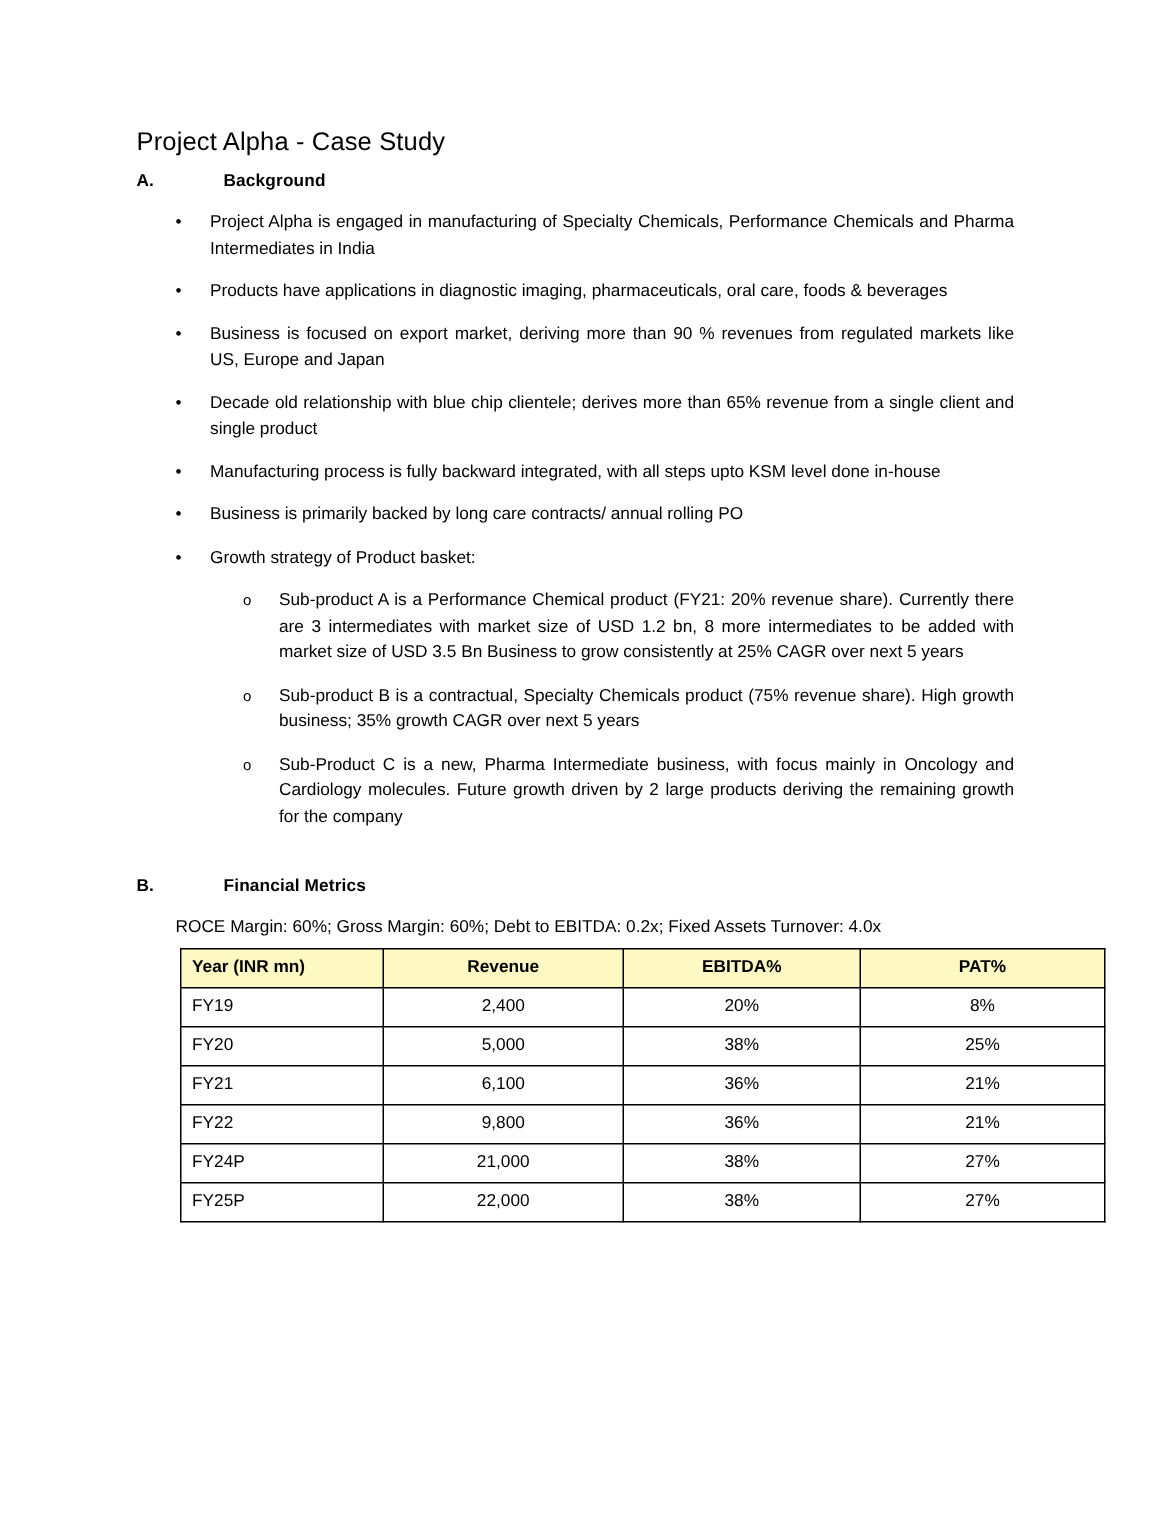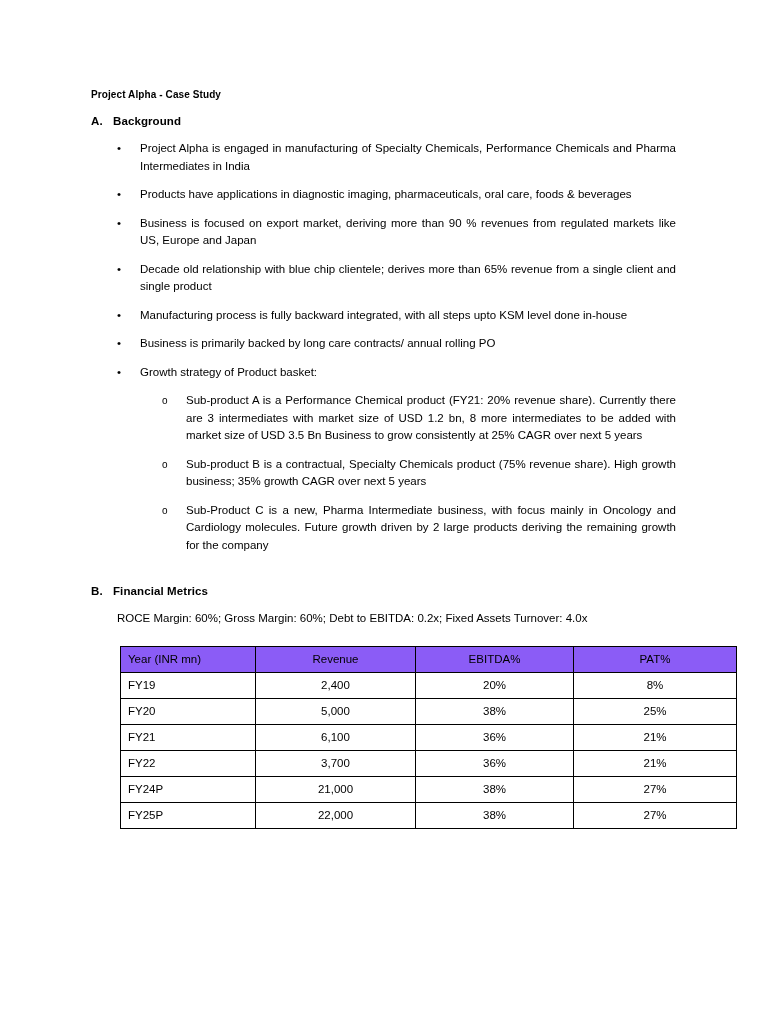--- a/index.html
+++ b/index.html
@@ -23,40 +23,40 @@
     background: #ffffff;
   }
   .doc-body {
     position: absolute;
     left: 91px;
     top: 88px;
     width: 585px;
   }
 
   .doc-title {
-    font-size: 10px;
+    font-size: 17px;
+    font-weight: normal;
+    line-height: 14px;
+    margin: 0 0 12px 0;
+    letter-spacing: 0.1px;
+  }
+
+  .section-heading {
+    display: flex;
+    font-size: 11.5px;
     font-weight: bold;
     line-height: 14px;
     margin: 0 0 12px 0;
     letter-spacing: 0.1px;
   }
-
-  .section-heading {
-    display: flex;
-    font-size: 11.5px;
-    font-weight: bold;
-    line-height: 14px;
-    margin: 0 0 12px 0;
-    letter-spacing: 0.1px;
-  }
   .section-heading .marker {
     width: 22px;
     flex: none;
   }
-  .section-heading .label { flex: 1; }
+  .section-heading .label { flex: 1; margin-left: 36px; }
 
   ul.bullets, ul.subbullets {
     list-style: none;
     margin: 0;
     padding: 0;
   }
   ul.bullets { margin-left: 26px; }
 
   li.bullet-item {
     position: relative;
@@ -96,43 +96,43 @@
     line-height: 18.5px;
   }
   li.subbullet-item:last-child { margin-bottom: 0; }
 
   .no-bottom-gap { margin-bottom: 4px; }
 
   .metrics-block {
     margin-top: 30px;
   }
   .metrics-line {
-    margin: 0 0 18px 26px;
+    margin: 0 0 4px 26px;
     font-size: 11.5px;
     line-height: 17.5px;
   }
 
   table.fin-table {
     border-collapse: collapse;
     margin-left: 29px;
     width: 556px;
     table-layout: fixed;
   }
   table.fin-table th,
   table.fin-table td {
     border: 1px solid #000000;
     font-size: 11.5px;
     height: 25px;
     padding: 0 7px;
     line-height: 15px;
     vertical-align: middle;
   }
   table.fin-table th {
-    background: #8b5cf6;
-    font-weight: normal;
+    background: #fef9c3;
+    font-weight: bold;
   }
   table.fin-table th.col-year,
   table.fin-table td.col-year {
     text-align: left;
     width: 120px;
   }
   table.fin-table th.col-num,
   table.fin-table td.col-num {
     text-align: center;
   }
@@ -230,21 +230,21 @@
             <td class="col-num col-pat">25%</td>
           </tr>
           <tr>
             <td class="col-year">FY21</td>
             <td class="col-num col-rev">6,100</td>
             <td class="col-num col-ebitda">36%</td>
             <td class="col-num col-pat">21%</td>
           </tr>
           <tr>
             <td class="col-year">FY22</td>
-            <td class="col-num col-rev">3,700</td>
+            <td class="col-num col-rev">9,800</td>
             <td class="col-num col-ebitda">36%</td>
             <td class="col-num col-pat">21%</td>
           </tr>
           <tr>
             <td class="col-year">FY24P</td>
             <td class="col-num col-rev">21,000</td>
             <td class="col-num col-ebitda">38%</td>
             <td class="col-num col-pat">27%</td>
           </tr>
           <tr>

